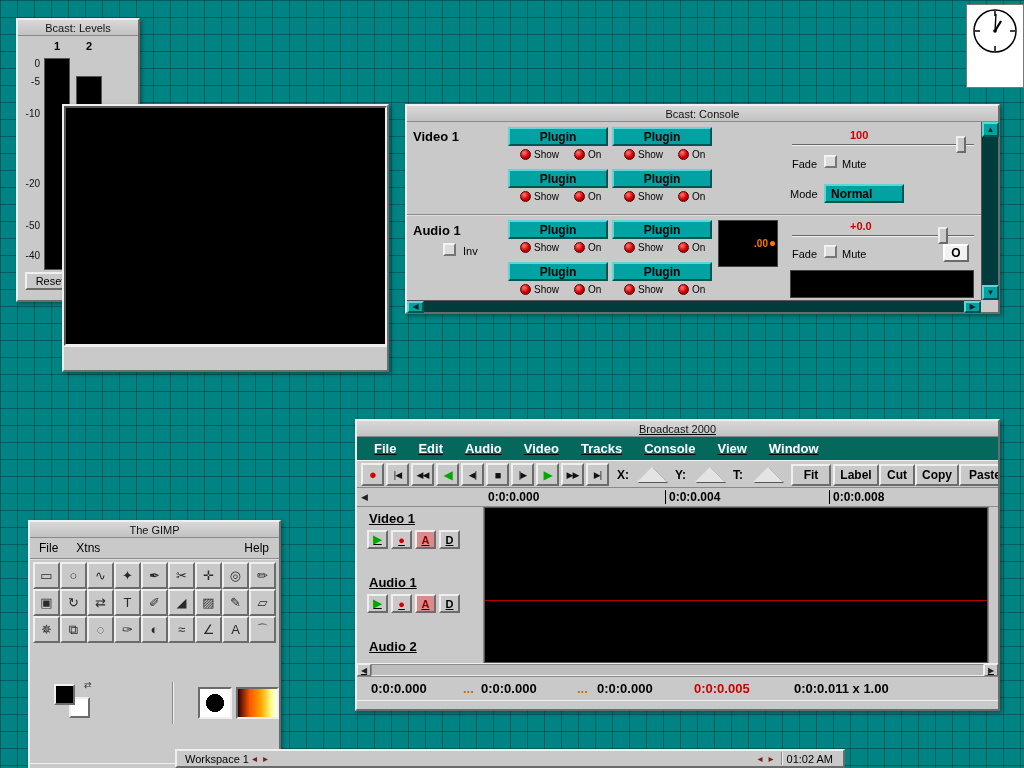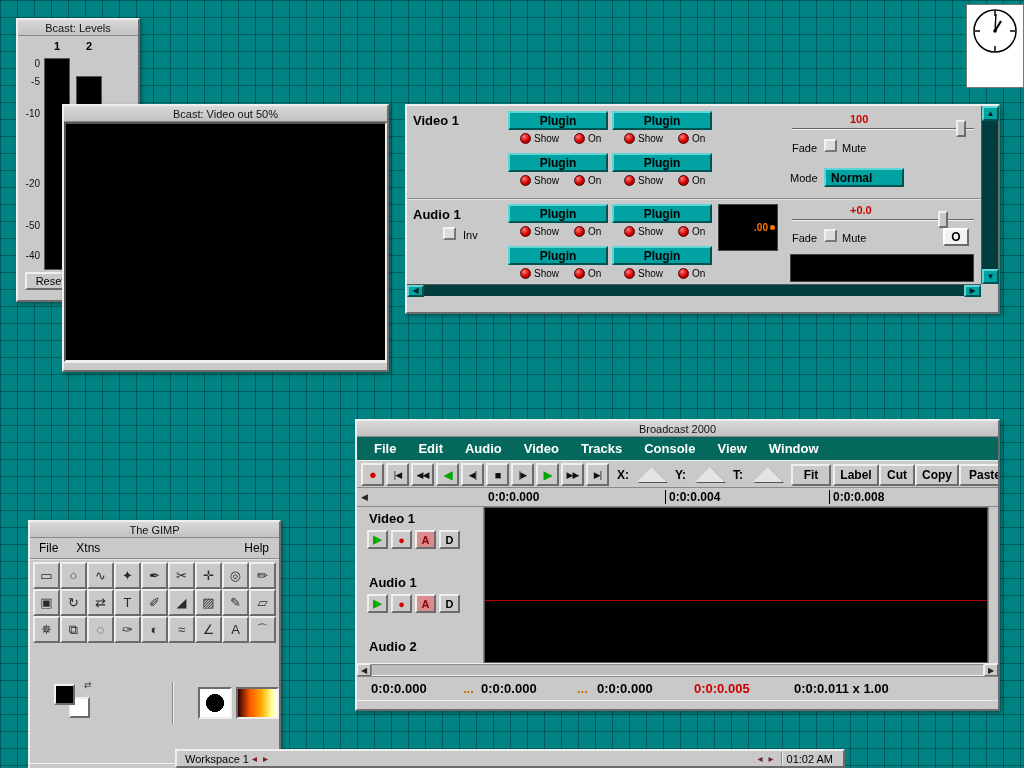--- a/index.html
+++ b/index.html
@@ -65,21 +65,21 @@
   .vscroll { width:17px; display:flex; flex-direction:column; background:#013c3c; border-left:1px solid #555; }
   .vscroll .sb-btn, .hscroll .sb-btn { width:17px; height:15px; background:#00a2a2; border:2px solid; border-color:#5fd6d6 #005353 #005353 #5fd6d6; font-size:8px; line-height:11px; text-align:center; color:#002222; padding:0; font-family:inherit; }
   .vscroll .sb-track { flex:1; }
   .hscroll-row { display:flex; height:12px; }
   .hscroll { flex:1; display:flex; background:#013c3c; border-top:1px solid #555; }
   .hscroll .sb-btn { height:12px; line-height:8px; }
   .hscroll .sb-track { flex:1; }
   .corner { width:17px; background:#c9c9c9; }
 
   
-  #win-main { left:355px; top:419px; width:645px; height:292px; z-index:3; display:flex; flex-direction:column; }
+  #win-main { left:355px; top:419px; width:645px; height:292px; z-index:3; display:flex; flex-direction:column;text-decoration:underline; }
   .menubar { height:23px; background:#04695c; display:flex; align-items:center; padding-left:6px; }
   .menu-item { color:#fff; font-size:13px; font-weight:bold; padding:0 11px; }
   .toolbar { position:relative; height:28px; background:#c9c9c9; border-top:1px solid #efefef; border-bottom:1px solid #8a8a8a; overflow:hidden; }
   .transport { position:absolute; left:4px; top:2px; display:flex; gap:2px; }
   .tbtn { width:23px; height:23px; background:#c9c9c9; border:2px solid; border-color:#efefef #6b6b6b #6b6b6b #efefef; display:flex; align-items:center; justify-content:center; padding:0; }
   .tglyph { font-size:9px; letter-spacing:-1px; color:#111; }
   .transport .tbtn:nth-of-type(1) .tglyph { color:#d40000; font-size:13px; }
   .transport .tbtn:nth-of-type(4) .tglyph, .transport .tbtn:nth-of-type(8) .tglyph { color:#00a800; font-size:12px; }
   .transport .tbtn:nth-of-type(6) .tglyph { font-size:11px; }
   .zoom-lbl { position:absolute; top:7px; font-size:12px; font-weight:bold; color:#000; }
@@ -155,28 +155,28 @@
     <span class="db" style="top:40px">-5</span>
     <span class="db" style="top:72px">-10</span>
     <span class="db" style="top:142px">-20</span>
     <span class="db" style="top:184px">-50</span>
     <span class="db" style="top:214px">-40</span>
     <button class="btn3d reset">Reset</button>
   </div>
 </div>
 
 <div class="window" id="win-video">
-  <div class="titlebar">
-    <span>Bcast: Video out 50%</span>
-  </div>
   <div class="canvas"></div>
   <div class="resize-bar"></div>
 </div>
 
 <div class="window" id="win-console">
+  <div class="titlebar">
+    <span>Bcast: Console</span>
+  </div>
   <div class="body">
     <div class="content">
 
       <div class="con-sec sec-video">
         <span class="sec-label">Video 1</span>
         <div class="plugin-grid">
 
             <div class="plugin-cell">
               <button class="plugin-btn">Plugin</button>
               <div class="led-row">

